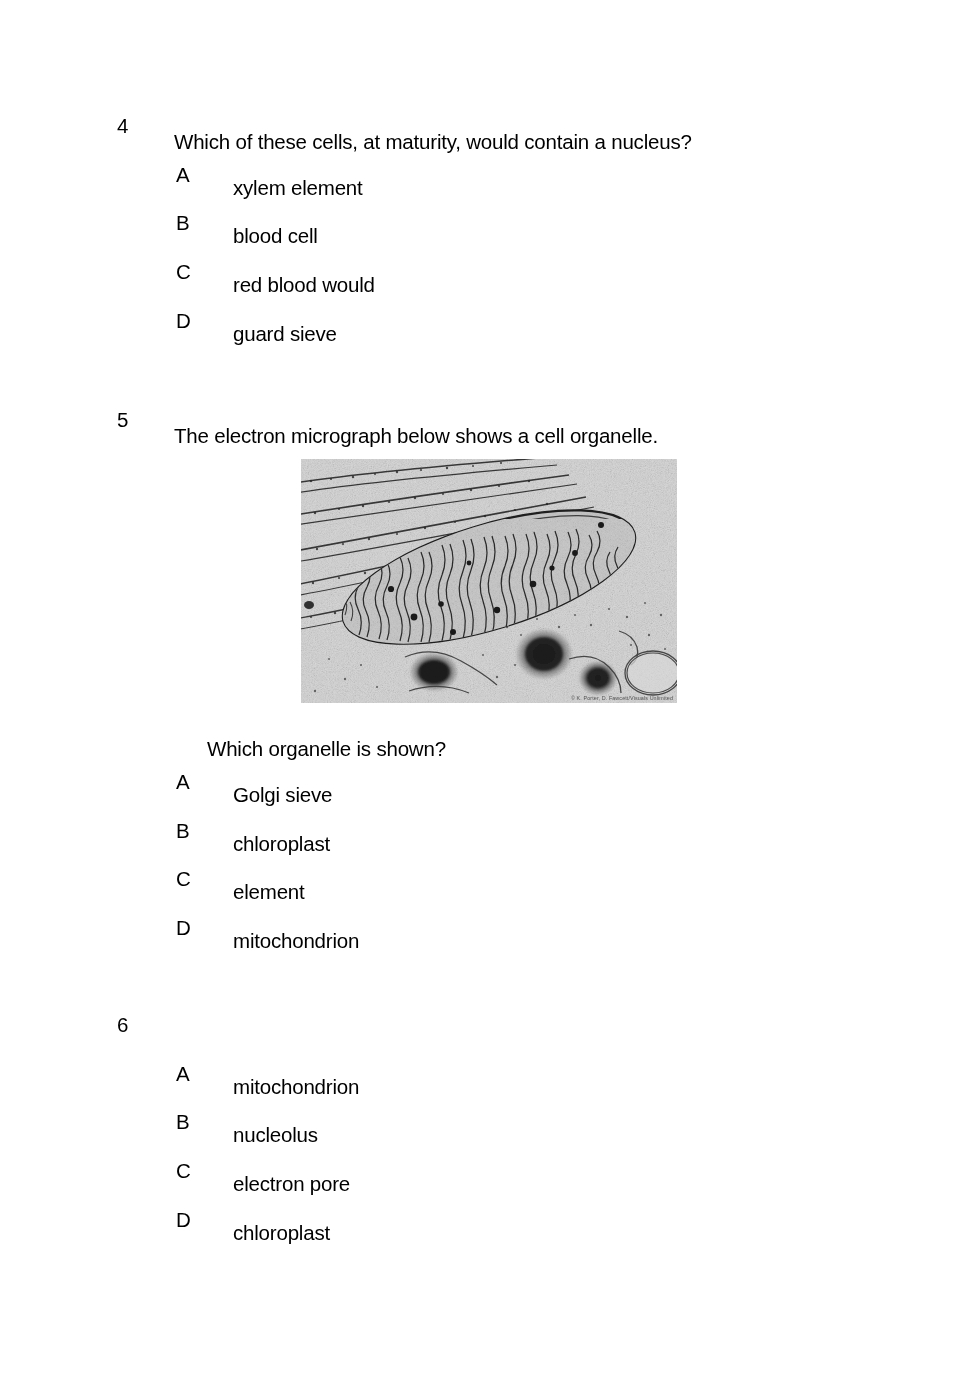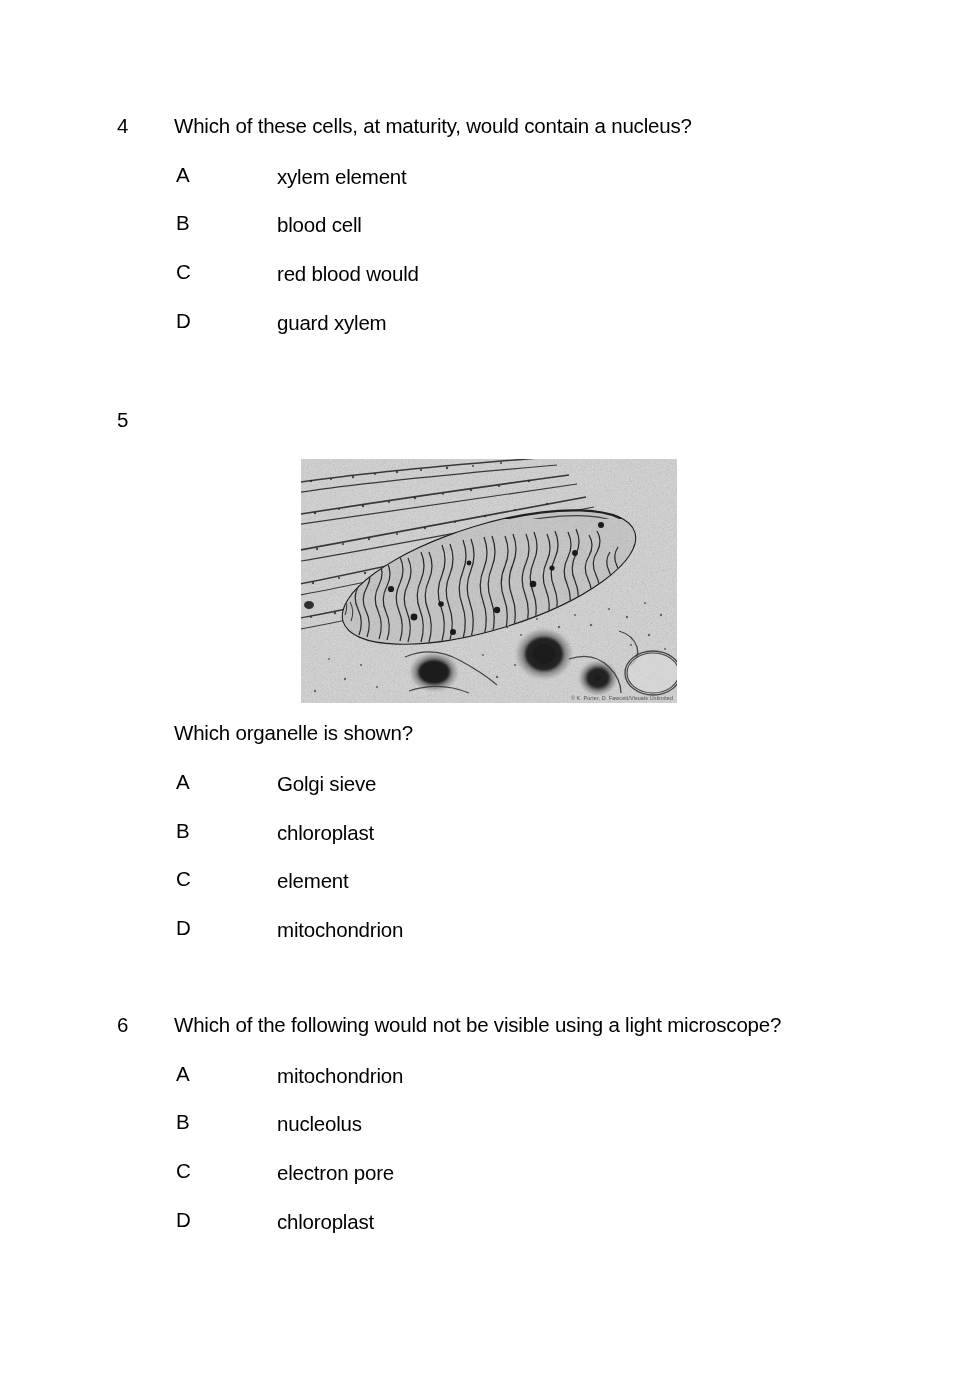--- a/index.html
+++ b/index.html
@@ -38,21 +38,21 @@
     position: absolute;
     left: 117px;
     top: 0;
     font-size: 20.5px;
     line-height: 26px;
     letter-spacing: -0.15px;
   }
   .q-text {
     position: absolute;
     left: 174px;
-    top: 0;
+    top: 16px;
     font-size: 20.5px;
     line-height: 26px;
     letter-spacing: -0.2px;
     white-space: nowrap;
     text-align: right;
   }
 
   .option-row {
     position: relative;
     height: 48.7px;
@@ -60,31 +60,31 @@
   .opt-letter {
     position: absolute;
     left: 176px;
     top: 0;
     font-size: 20.5px;
     line-height: 26px;
   }
   .opt-text {
     position: absolute;
     left: 233px;
-    top: 2px;
+    top: 13px;
     font-size: 20.5px;
     line-height: 26px;
     letter-spacing: -0.2px;
     white-space: nowrap;
-    margin-left: 44px;
   }
 
   .sub-stem {
     position: relative;
     height: 49px;
+    margin-left: 33px;
   }
   .sub-stem .q-text { left: 174px; }
 
   
   .figure-wrap {
     position: absolute;
     left: 301px;
     top: 459px;
     width: 376px;
     height: 244px;
@@ -123,27 +123,28 @@
     <div class="option-row">
       <span class="opt-letter">B</span>
       <span class="opt-text">blood cell</span>
     </div>
     <div class="option-row">
       <span class="opt-letter">C</span>
       <span class="opt-text">red blood would</span>
     </div>
     <div class="option-row">
       <span class="opt-letter">D</span>
-      <span class="opt-text">guard xylem</span>
+      <span class="opt-text">guard sieve</span>
     </div>
   </div>
 
   <div class="question-block" style="top:407px;">
     <div class="q-stem">
       <span class="q-number">5</span>
+      <span class="q-text">The electron micrograph below shows a cell organelle.</span>
     </div>
   </div>
 
   <div class="figure-wrap">
     <svg viewBox="0 0 376 244" preserveAspectRatio="none">
       <defs>
 
         <filter id="grain" x="0" y="0" width="100%" height="100%">
           <feTurbulence type="fractalNoise" baseFrequency="0.95" numOctaves="4" seed="7" result="n"></feTurbulence>
           <feColorMatrix in="n" type="saturate" values="0"></feColorMatrix>
@@ -378,21 +379,20 @@
     </div>
     <div class="option-row">
       <span class="opt-letter">D</span>
       <span class="opt-text">mitochondrion</span>
     </div>
   </div>
 
   <div class="question-block" style="top:1012px;">
     <div class="q-stem">
       <span class="q-number">6</span>
-      <span class="q-text">Which of the following would not be visible using a light microscope?</span>
     </div>
     <div class="option-row">
       <span class="opt-letter">A</span>
       <span class="opt-text">mitochondrion</span>
     </div>
     <div class="option-row">
       <span class="opt-letter">B</span>
       <span class="opt-text">nucleolus</span>
     </div>
     <div class="option-row">

